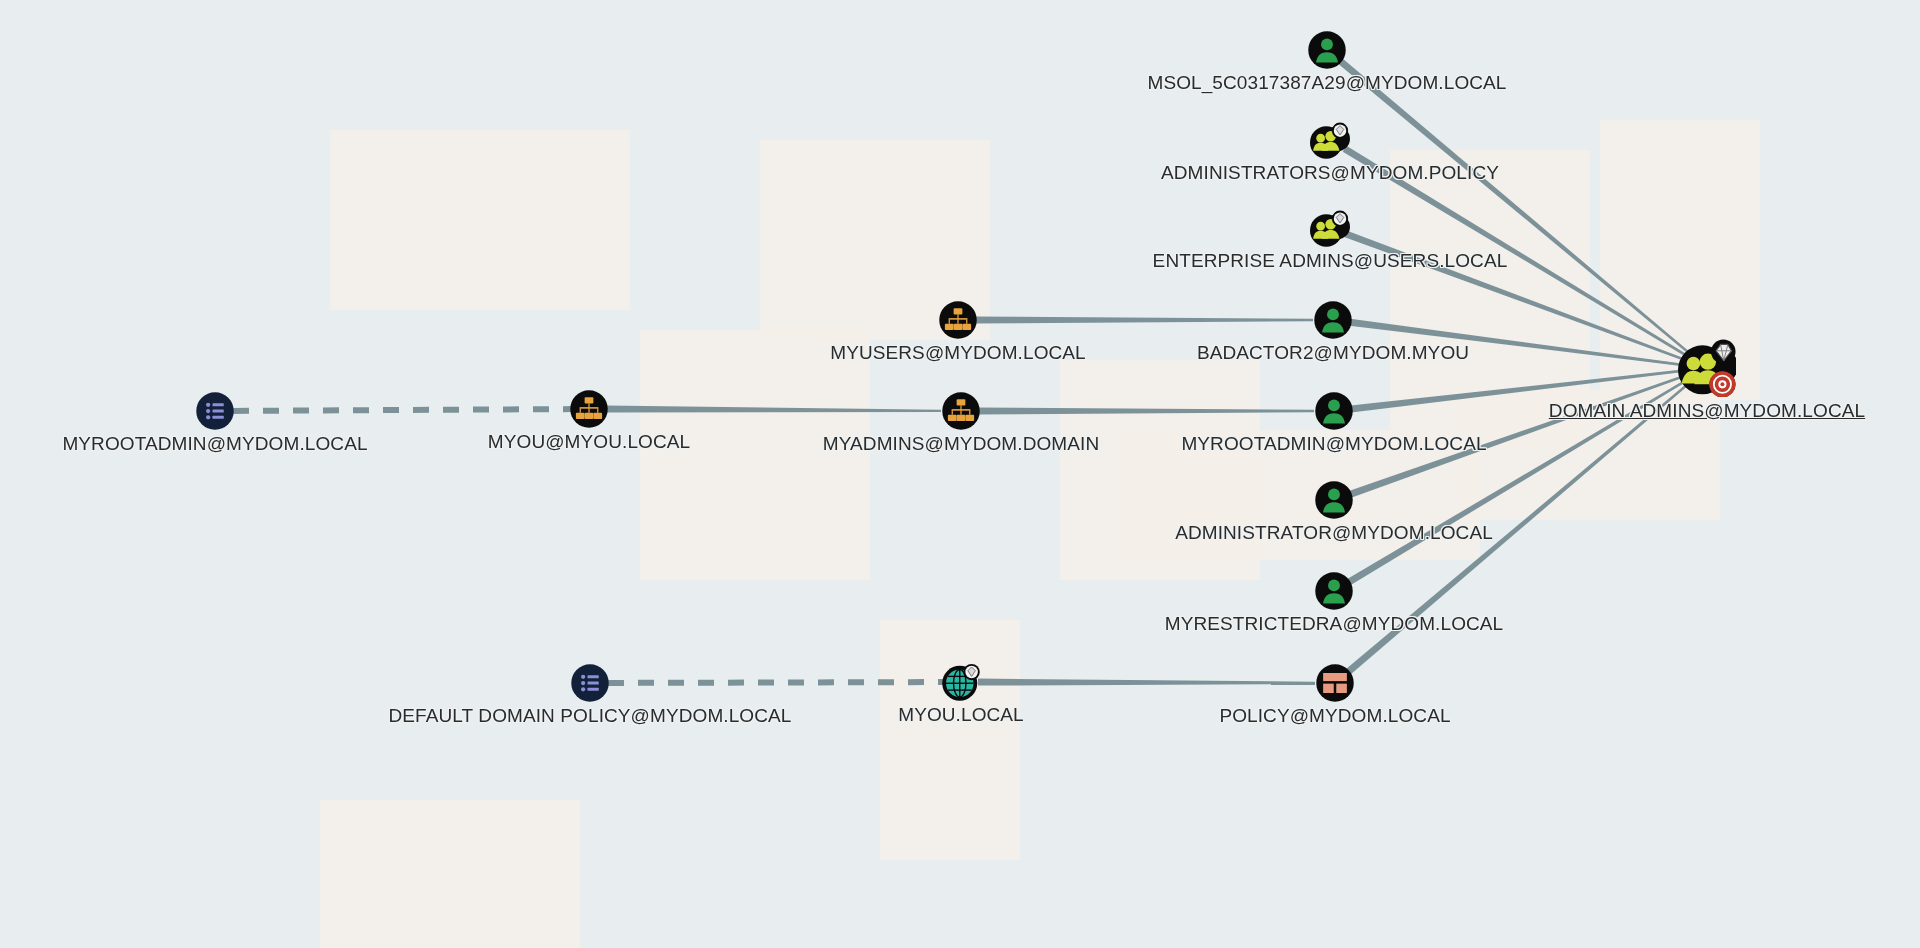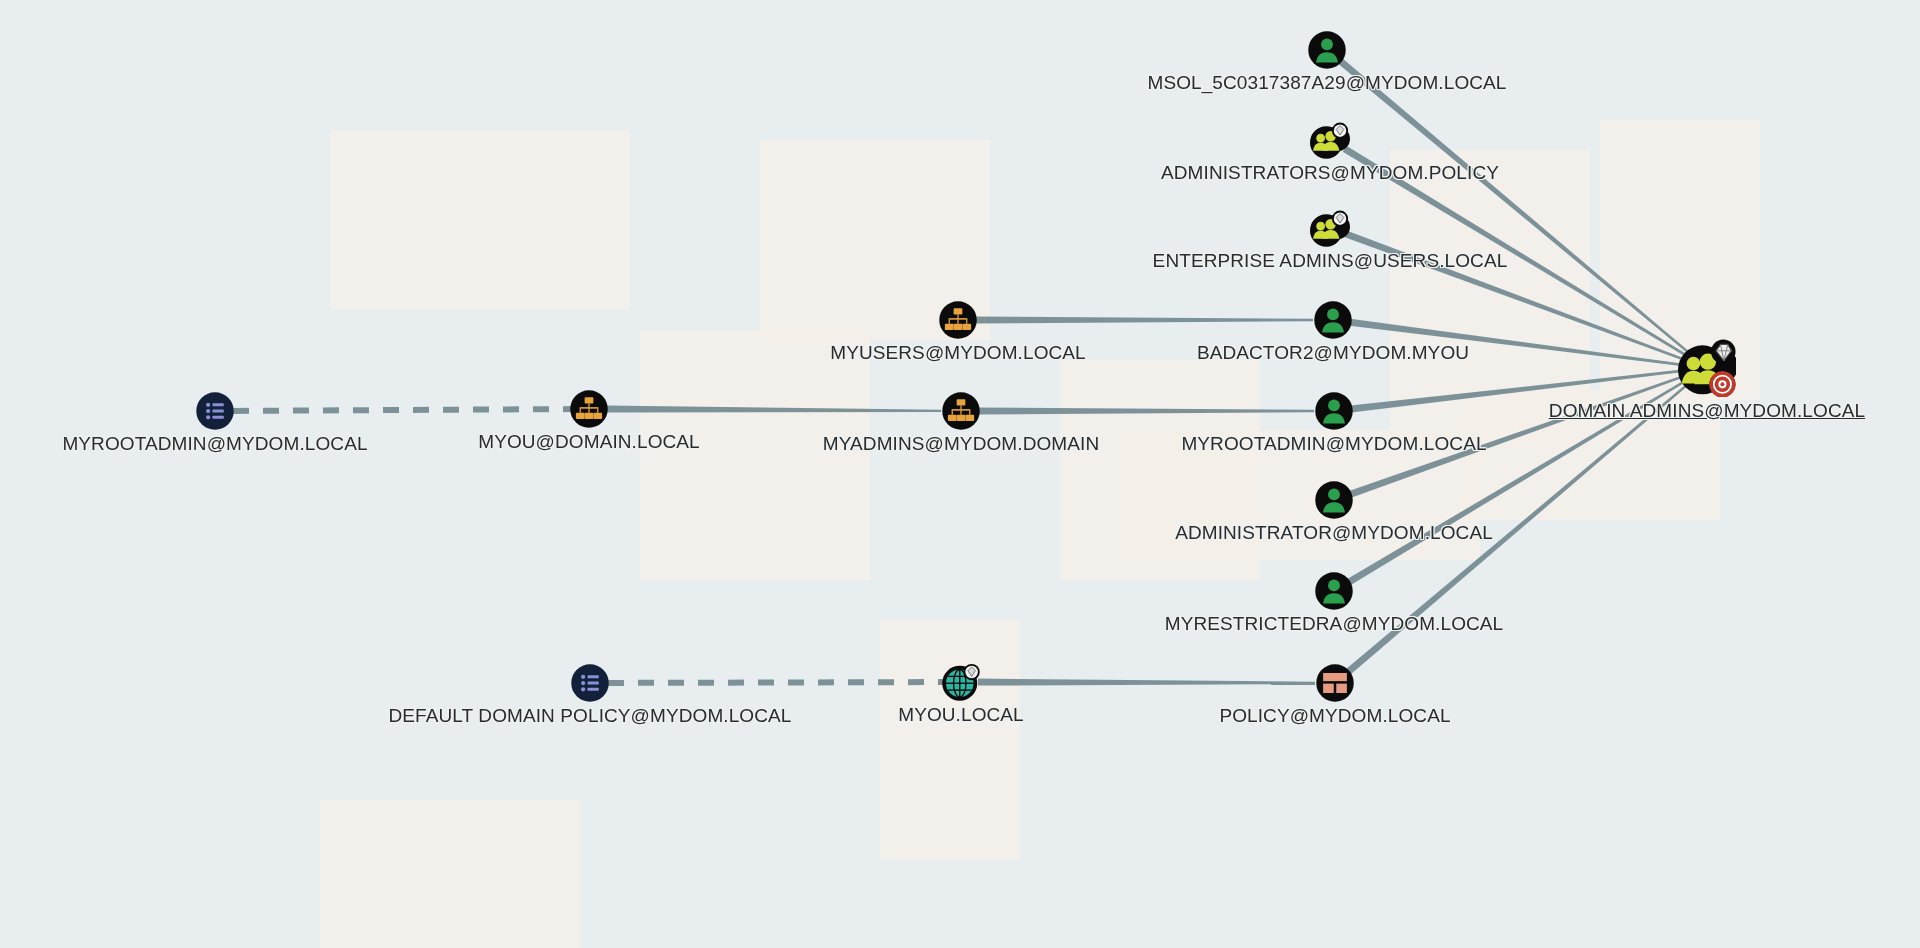--- a/index.html
+++ b/index.html
@@ -179,21 +179,21 @@
             <rect x="25" y="13" width="14" height="10" rx="1.5" fill="#e8a33d"></rect>
             <rect x="31" y="23" width="2" height="8" fill="#e8a33d"></rect>
             <rect x="17" y="29" width="30" height="2.5" fill="#e8a33d"></rect>
             <rect x="17" y="31" width="2" height="7" fill="#e8a33d"></rect>
             <rect x="31" y="31" width="2" height="7" fill="#e8a33d"></rect>
             <rect x="45" y="31" width="2" height="7" fill="#e8a33d"></rect>
             <rect x="11" y="38" width="14" height="10" rx="1.5" fill="#e8a33d"></rect>
             <rect x="25" y="38" width="14" height="10" rx="1.5" fill="#e8a33d"></rect>
             <rect x="39" y="38" width="14" height="10" rx="1.5" fill="#e8a33d"></rect>
           </svg></div>
-        <div class="label">MYOU@DOMAIN.LOCAL</div>
+        <div class="label">MYOU@MYOU.LOCAL</div>
       </div>
       <div class="node" style="left: 961px; top: 411px;">
         <div class="glyph"><svg viewBox="0 0 64 64" width="100%" height="100%">
             <circle cx="32" cy="32" r="30" fill="#0b0b0b"></circle>
             <rect x="25" y="13" width="14" height="10" rx="1.5" fill="#e8a33d"></rect>
             <rect x="31" y="23" width="2" height="8" fill="#e8a33d"></rect>
             <rect x="17" y="29" width="30" height="2.5" fill="#e8a33d"></rect>
             <rect x="17" y="31" width="2" height="7" fill="#e8a33d"></rect>
             <rect x="31" y="31" width="2" height="7" fill="#e8a33d"></rect>
             <rect x="45" y="31" width="2" height="7" fill="#e8a33d"></rect>

